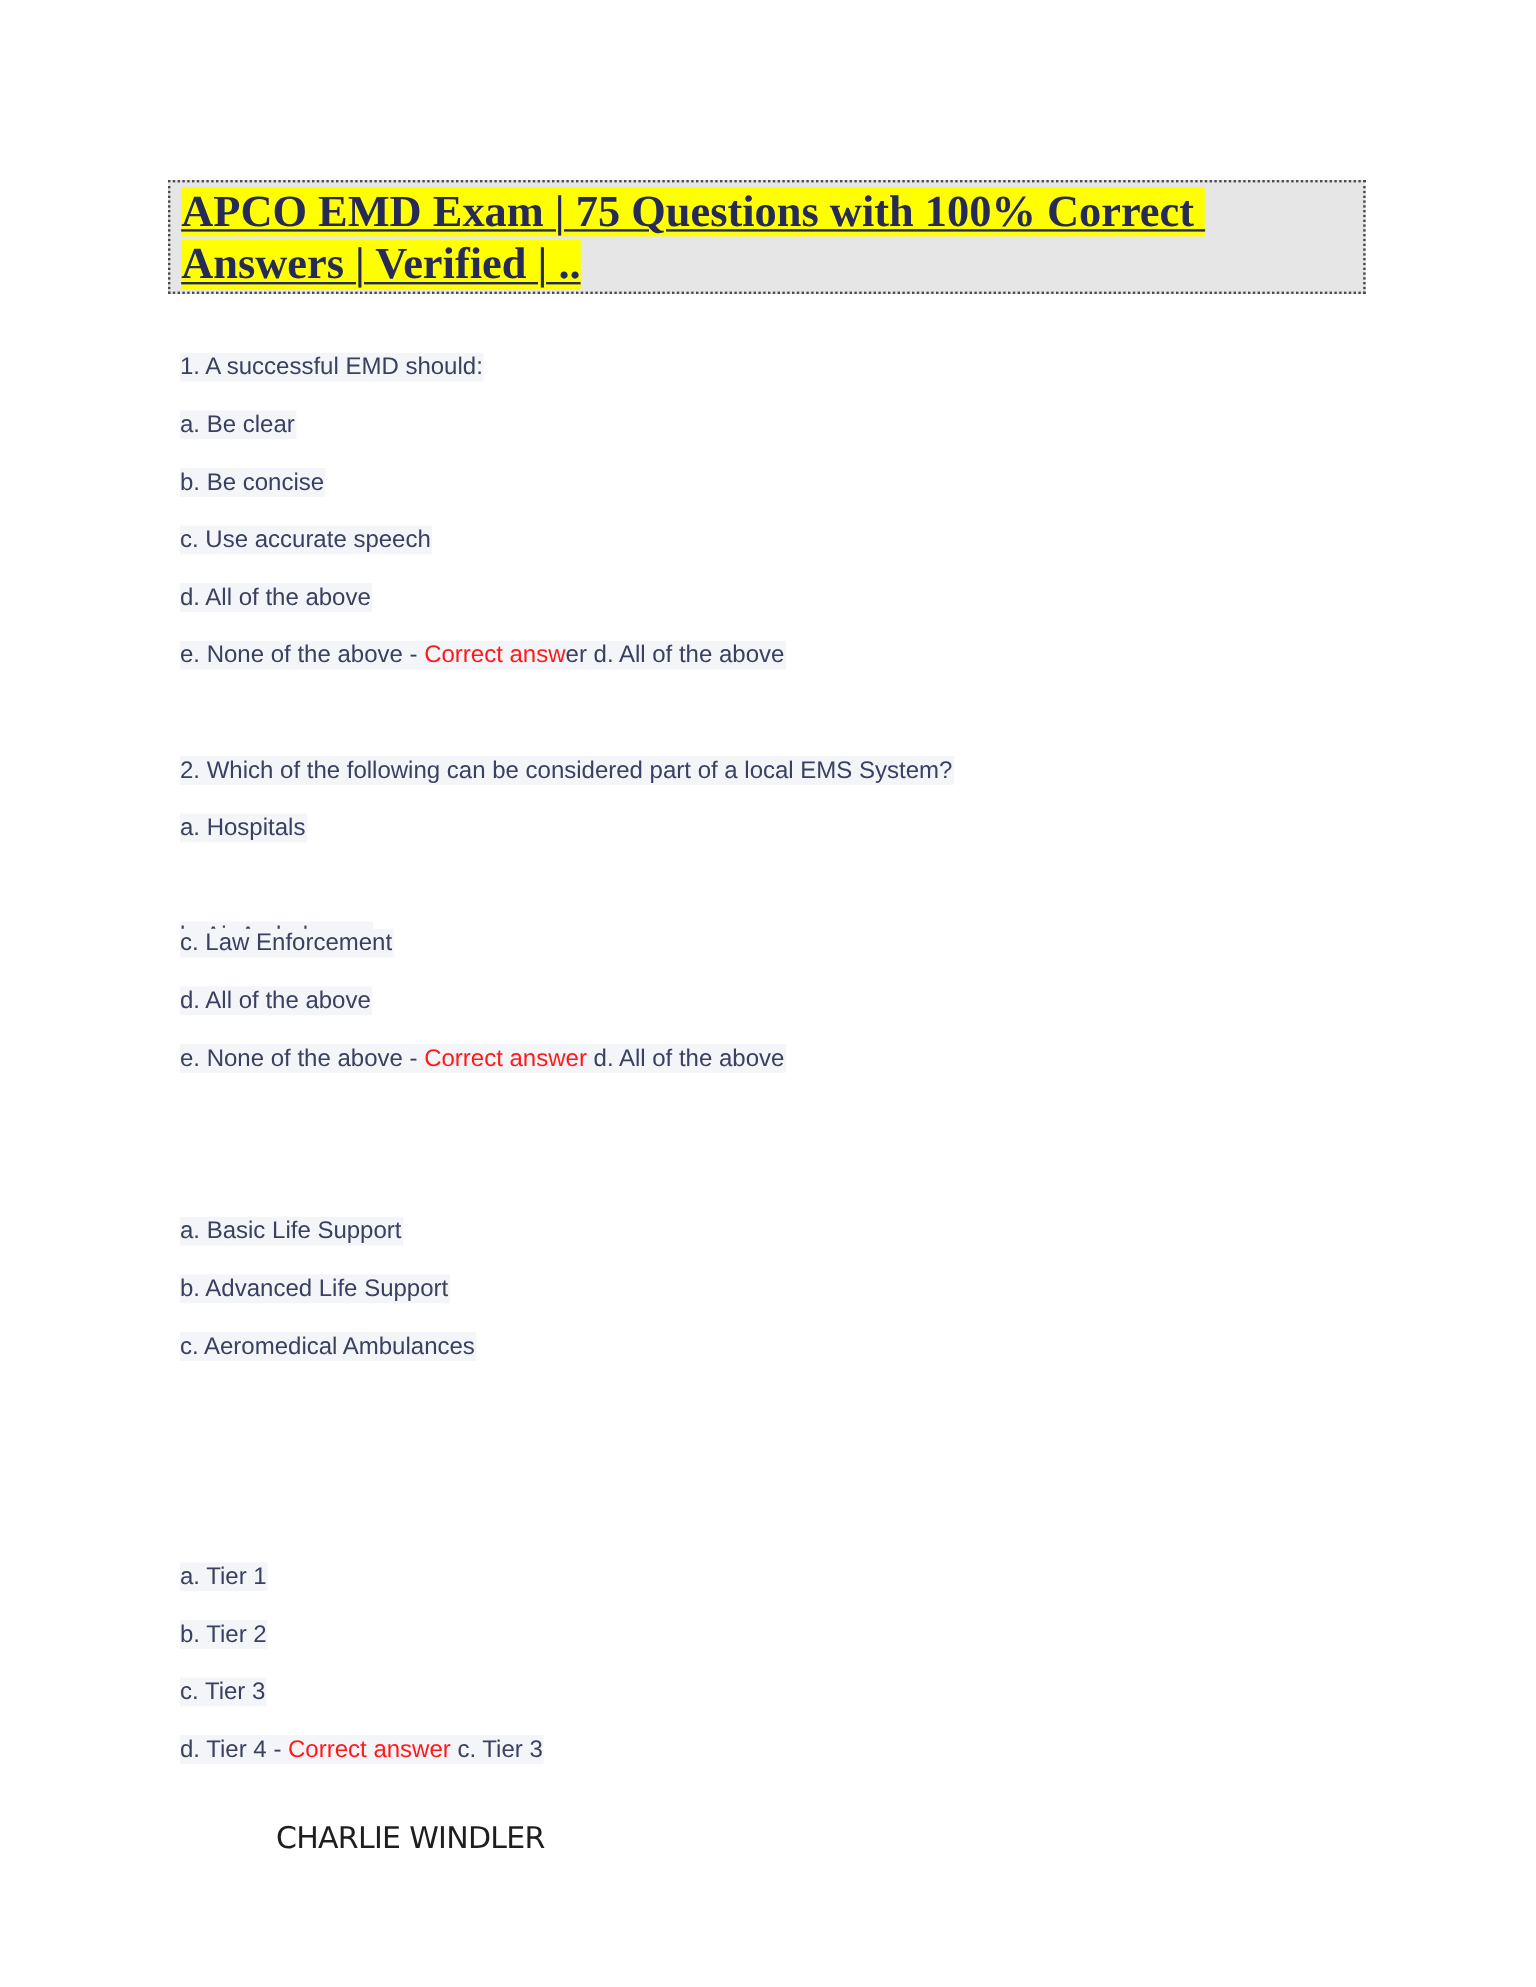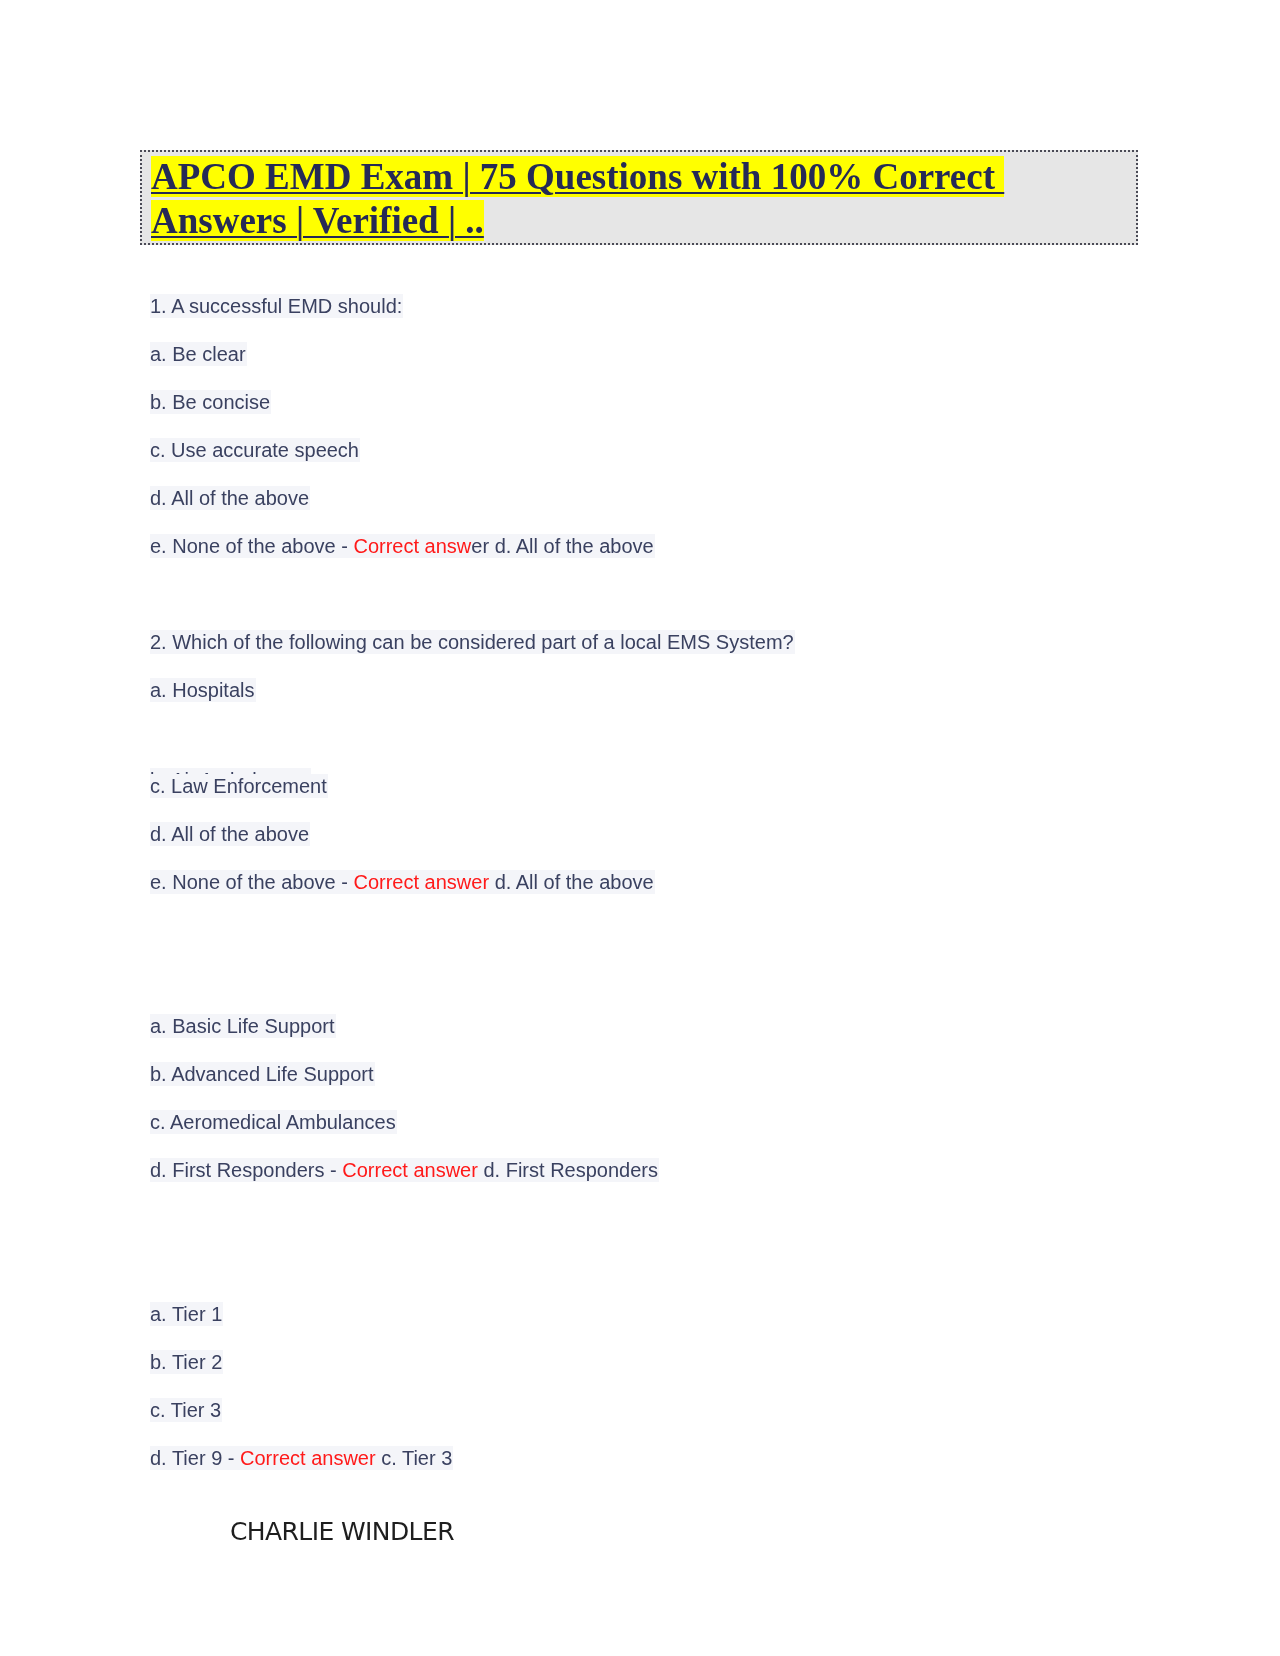--- a/index.html
+++ b/index.html
@@ -95,22 +95,21 @@
   <div class="qline" style="top:630px">2. Which of the following can be considered part of a local EMS System?</div>
   <div class="qline" style="top:678px">a. Hospitals</div>
   <div class="qline" style="top:768px">b. Air Ambulances</div>
   <div class="qline" style="top:774px">c. Law Enforcement</div>
   <div class="qline" style="top:822px">d. All of the above</div>
   <div class="qline" style="top:870px"><span>e. None of the above - </span><span class="red">Correct answer</span><span> d. All of the above</span></div>
 
   <div class="qline" style="top:1014px">a. Basic Life Support</div>
   <div class="qline" style="top:1062px">b. Advanced Life Support</div>
   <div class="qline" style="top:1110px">c. Aeromedical Ambulances</div>
-  <div class="qline" style="top:1158px"><span>d. First Responders - </span><span class="red">Correct answer</span><span> d. First Responders</span></div>
 
   <div class="qline" style="top:1302px">a. Tier 1</div>
   <div class="qline" style="top:1350px">b. Tier 2</div>
   <div class="qline" style="top:1398px">c. Tier 3</div>
-  <div class="qline" style="top:1446px"><span>d. Tier 9 - </span><span class="red">Correct answer</span><span> c. Tier 3</span></div>
+  <div class="qline" style="top:1446px"><span>d. Tier 4 - </span><span class="red">Correct answer</span><span> c. Tier 3</span></div>
 
   <div class="footer-name">CHARLIE WINDLER</div>
 
 </div>
 
 </body></html>

